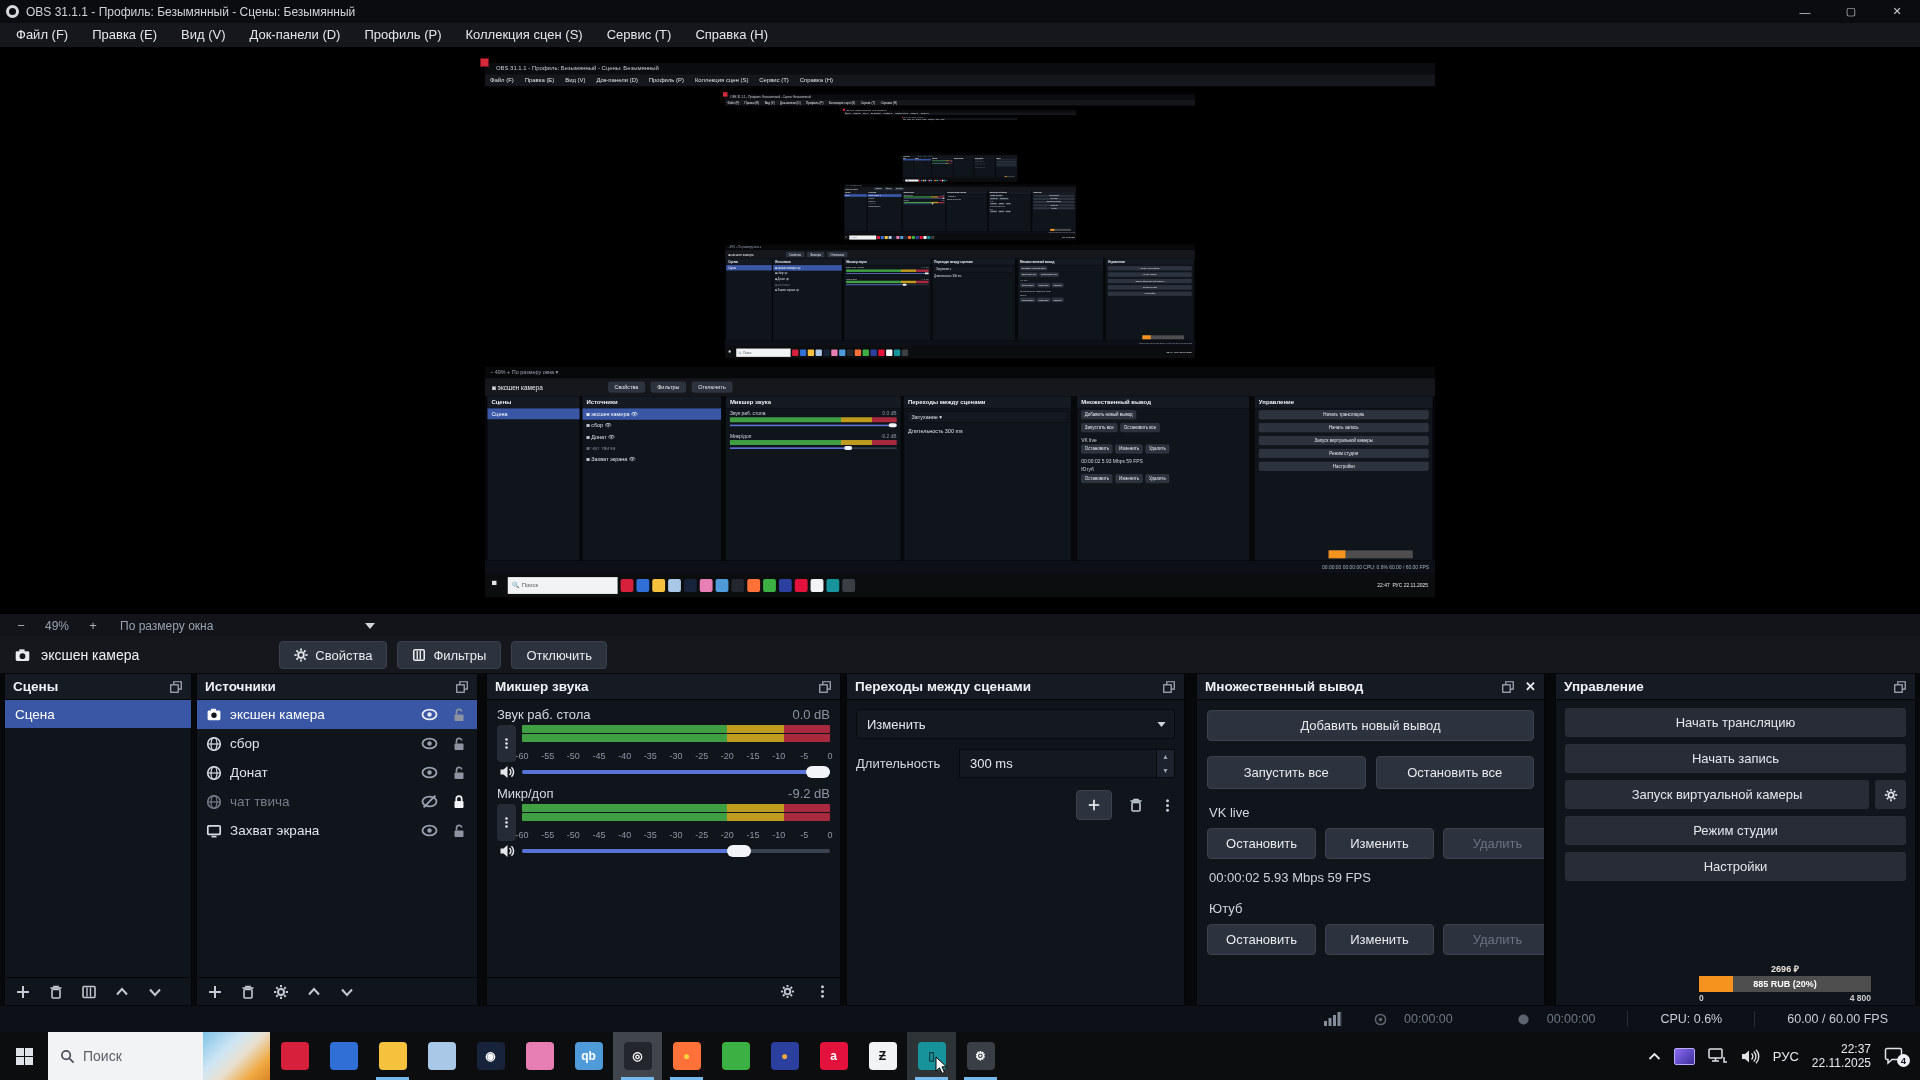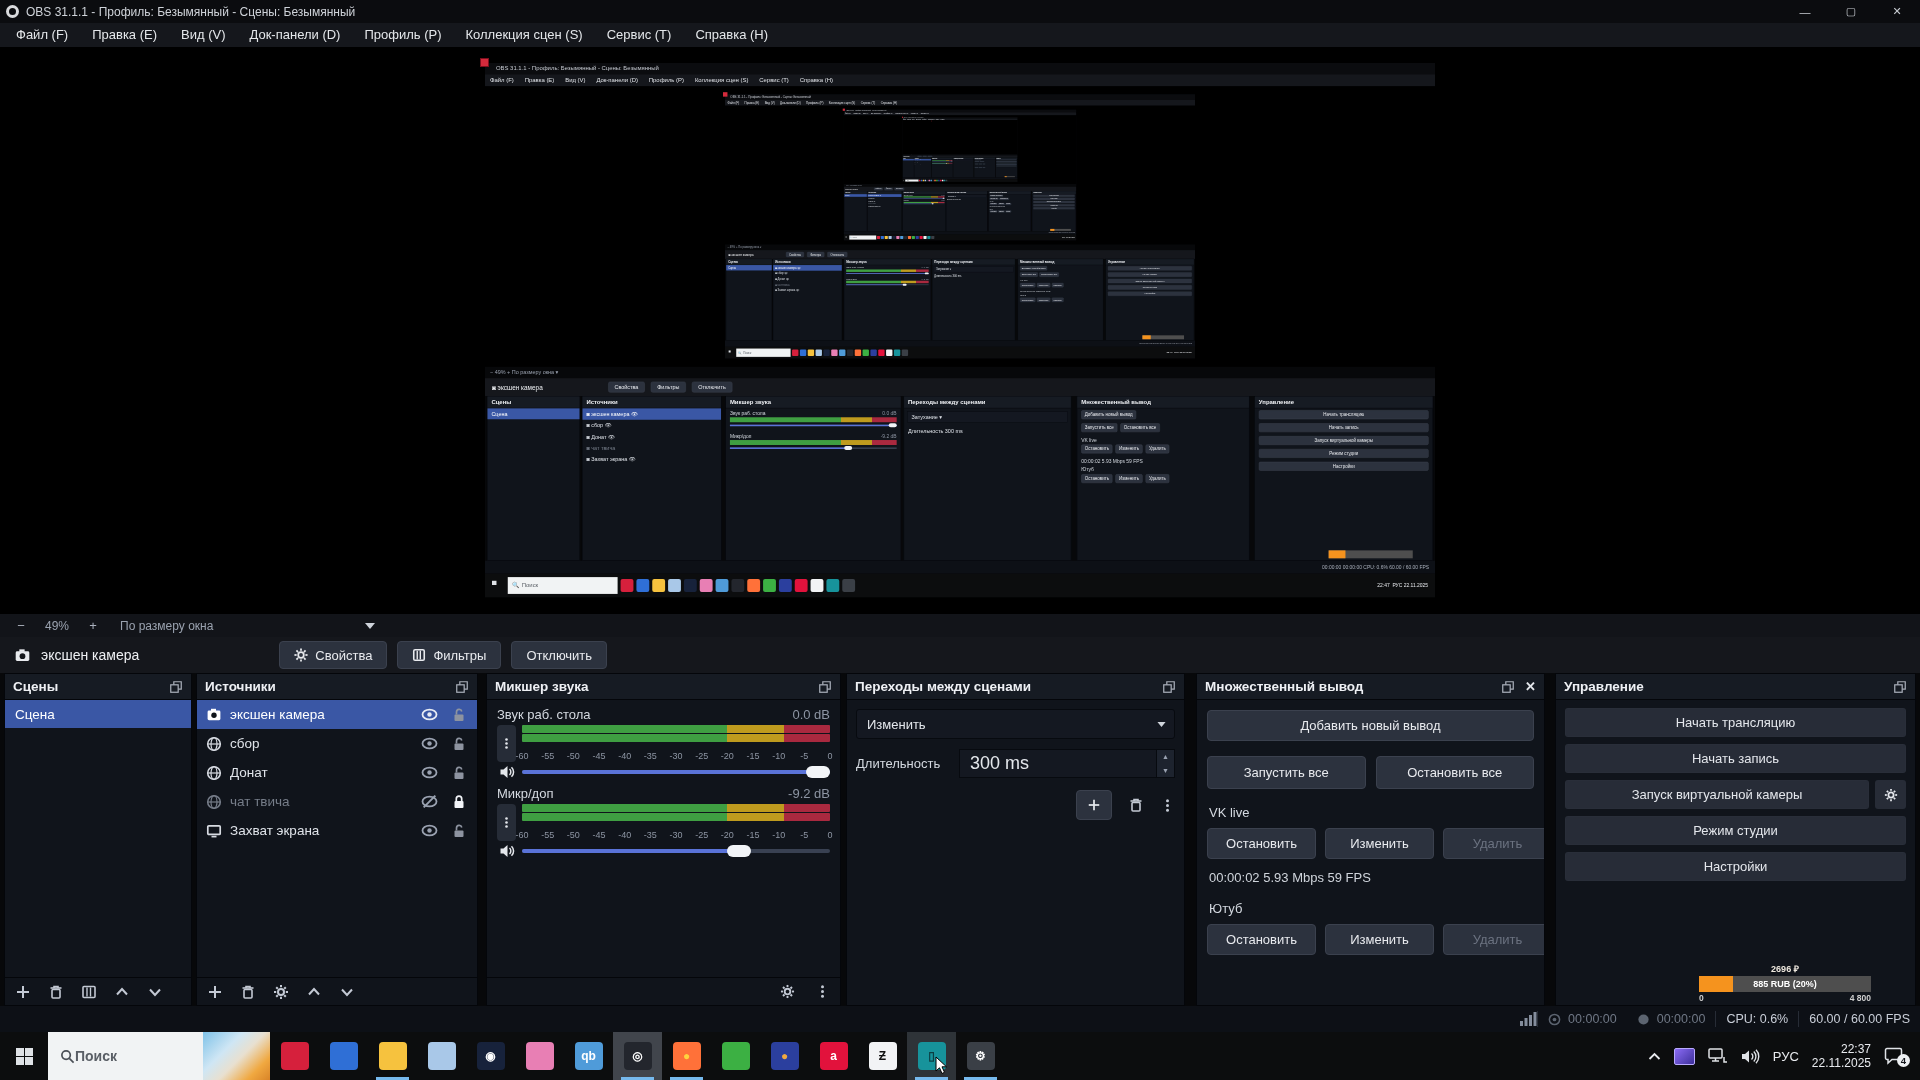--- a/index.html
+++ b/index.html
@@ -73,21 +73,21 @@
   .slider .track{position:absolute;left:0;right:0;top:5px;height:4px;background:#394152;border-radius:2px;}
   .slider .fill{position:absolute;left:0;top:5px;height:4px;background:#5a73d8;border-radius:2px;}
   .slider .handle{position:absolute;top:1px;width:24px;height:12px;border-radius:6px;background:#f2f4f7;}
 
   
   .transwrap{padding:9px;}
   .select{height:30px;background:#141821;border:1px solid #070a0f;border-radius:3px;display:flex;align-items:center;padding-left:10px;font-size:13px;color:#e4e7ec;position:relative;}
   .select .carea{margin-left:auto;width:26px;height:100%;display:flex;align-items:center;justify-content:center;}
   .frow{display:flex;align-items:center;margin-top:10px;font-size:13px;color:#d4d9e0;}
   .frow .flab{width:103px;flex:none;}
-  .numfield{flex:1;height:29px;background:#141821;border:1px solid #070a0f;display:flex;align-items:center;padding-left:10px;font-size:18px;color:#e4e7ec;}
+  .numfield{flex:1;height:29px;background:#141821;border:1px solid #070a0f;display:flex;align-items:center;padding-left:10px;font-size:13px;color:#e4e7ec;}
   .spin{width:18px;height:29px;display:flex;flex-direction:column;flex:none;border:1px solid #070a0f;border-left:none;}
   .spin div{flex:1;background:#1d232e;display:flex;align-items:center;justify-content:center;color:#9aa2b1;font-size:7px;}
   .actrow{display:flex;align-items:center;justify-content:flex-end;gap:16px;margin-top:12px;}
   .plusbtn{width:36px;height:30px;background:#2c323e;border:1px solid #3b414e;border-radius:4px;display:flex;align-items:center;justify-content:center;}
 
   
   .mowrap{padding:10px;font-size:13px;}
   .btn.block{width:100%;height:31px;}
   .mo2{display:flex;gap:10px;margin-top:15px;}
   .mo2 .btn{flex:1;height:33px;}
@@ -104,30 +104,30 @@
   .sqbtn{width:31px;height:29px;background:#272c37;border-radius:3px;display:flex;align-items:center;justify-content:center;flex:none;}
   .goal{position:absolute;right:44px;bottom:2px;width:172px;font-family:"Liberation Sans",sans-serif;}
   .goal .gtop{text-align:center;font-size:9px;font-weight:bold;color:#efe9df;margin-bottom:1px;}
   .goal .gbar{position:relative;height:16px;background:#4e4e4e;}
   .goal .gfill{position:absolute;left:0;top:0;bottom:0;}
   .goal .glab{position:absolute;inset:0;display:flex;align-items:center;justify-content:center;font-size:9px;font-weight:bold;color:#fff;}
   .goal .gax{display:flex;justify-content:space-between;font-size:8.5px;color:#cfcfcf;font-weight:bold;margin-top:1px;}
 
   
   .statusbar{position:absolute;left:0;top:1006px;width:100%;height:26px;background:#0d1016;display:flex;align-items:center;justify-content:flex-end;font-size:12.5px;color:#c9ced8;}
-  .sgroup{display:flex;align-items:center;gap:7px;padding:0 10px;height:16px;}
+  .sgroup{display:flex;align-items:center;gap:17px;padding:0 32px;height:16px;}
   .sgroup.dim{color:#6f7785;}
   .sdiv{width:1px;height:16px;background:#272c36;}
 
   
   .taskbar{position:absolute;left:0;top:1032px;width:100%;height:48px;background:#0c0d0e;display:flex;align-items:stretch;}
   .startbtn{width:48px;display:flex;align-items:center;justify-content:center;flex:none;}
   .winlogo{display:grid;grid-template-columns:8px 8px;grid-template-rows:8px 8px;gap:1px;}
   .winlogo div{background:#dfe2e6;}
-  .searchbox{width:222px;background:#f1f3f4;display:flex;align-items:center;padding-left:12px;flex:none;position:relative;overflow:hidden;font-weight:bold;}
+  .searchbox{width:222px;background:#f1f3f4;display:flex;align-items:center;gap:8px;padding-left:12px;flex:none;position:relative;overflow:hidden;}
   .searchbox .ph{font-size:14px;color:#5a5f66;}
   .weather{position:absolute;right:0;top:0;bottom:0;width:67px;background:linear-gradient(135deg,#7ec2e8 0%,#cfe6f4 35%,#e8e0d0 55%,#f0a840 80%,#d98428 100%);}
   .cells{display:flex;align-items:stretch;}
   .cell{width:49px;display:flex;align-items:center;justify-content:center;position:relative;}
   .cell.active{background:#41454c;}
   .cell.hover{background:#2e3338;}
   .cell .underline{position:absolute;bottom:0;left:8px;right:8px;height:3px;background:#76b9ed;}
   .tile{width:28px;height:28px;border-radius:4px;display:flex;align-items:center;justify-content:center;font-size:12px;font-weight:bold;}
   .tray{margin-left:auto;display:flex;align-items:center;gap:13px;padding-right:14px;}
   .traytxt{font-size:13px;color:#e8eaee;}

